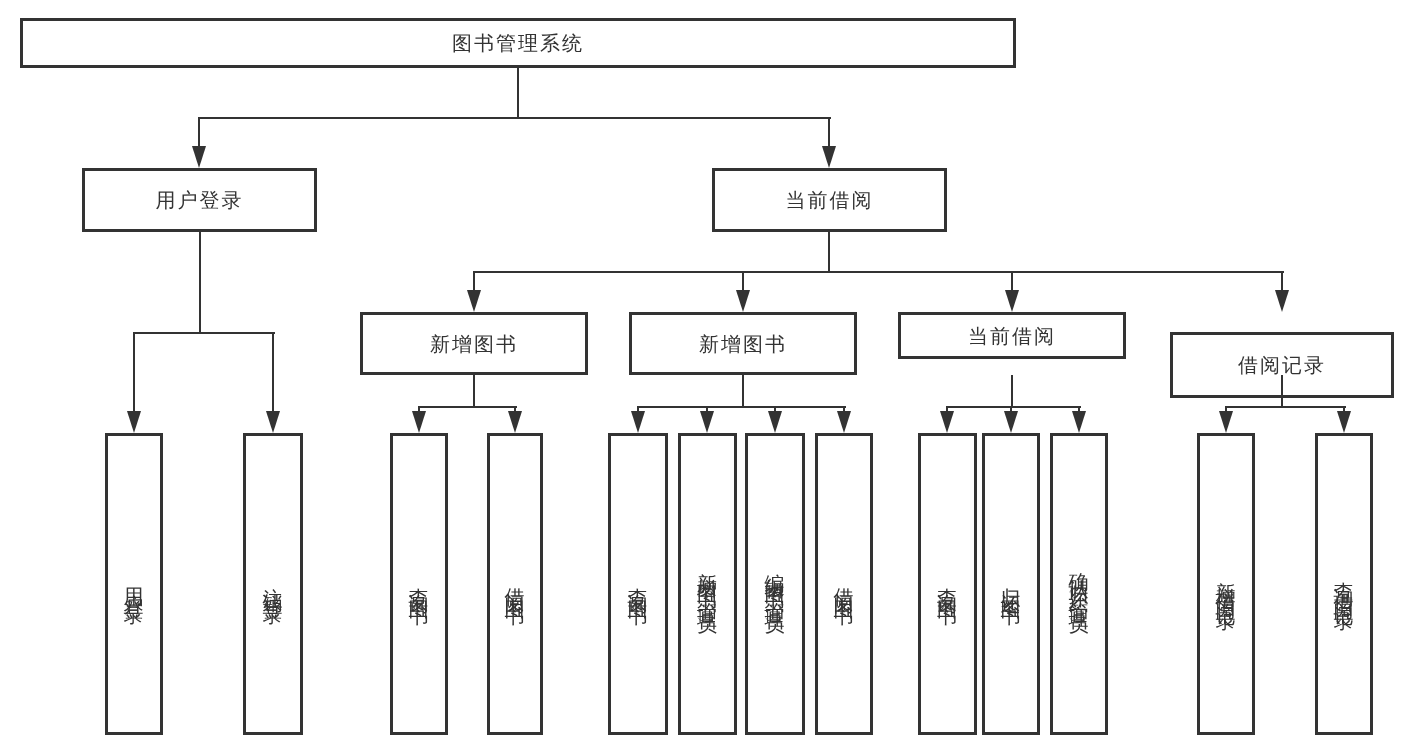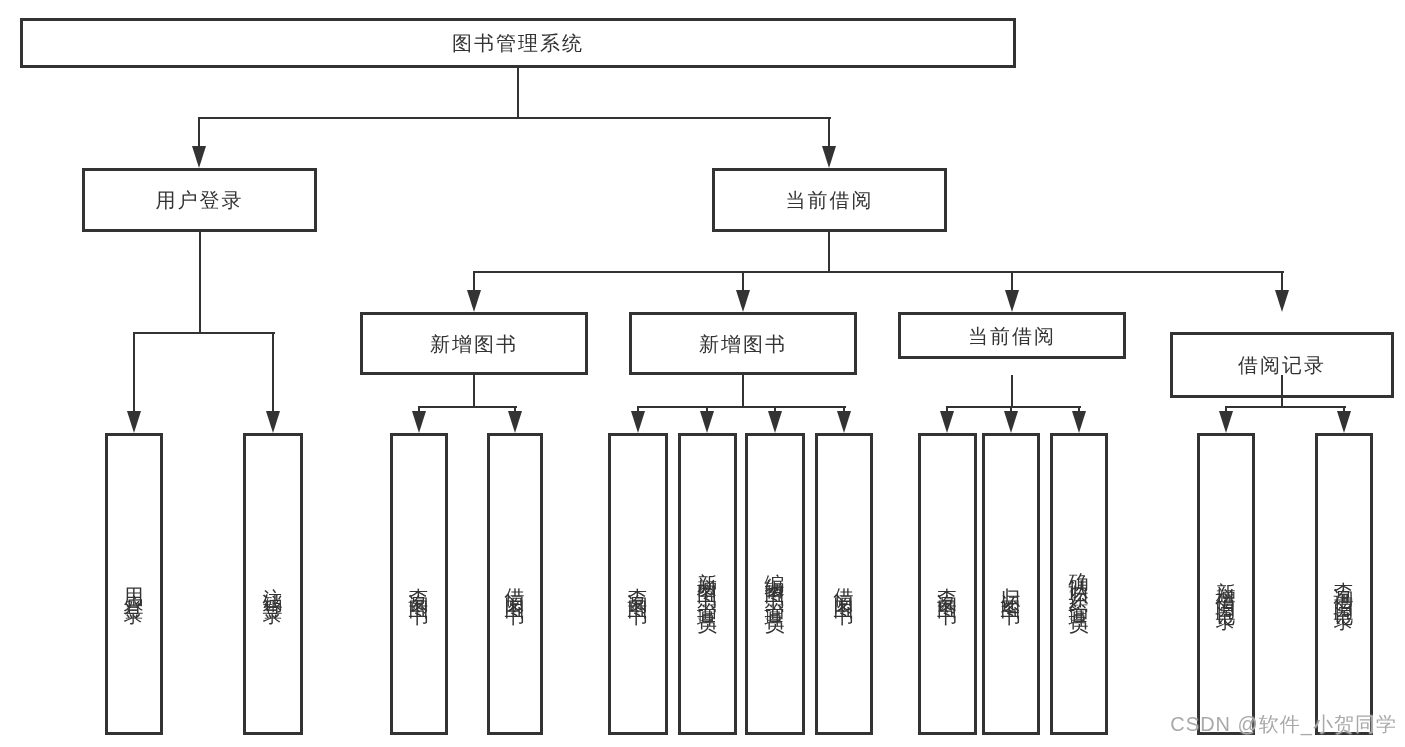--- a/index.html
+++ b/index.html
@@ -156,15 +156,14 @@
   <div class="vl" style="left:1078px;top:406px;height:7px;"></div>
   <div class="arrow" style="left:1072px;top:411px;"></div>
 
   <div class="vl" style="left:1281px;top:375px;height:33px;"></div>
   <div class="hl" style="left:1225px;top:406px;width:121px;"></div>
   <div class="vl" style="left:1225px;top:406px;height:7px;"></div>
   <div class="arrow" style="left:1219px;top:411px;"></div>
   <div class="vl" style="left:1343px;top:406px;height:7px;"></div>
   <div class="arrow" style="left:1337px;top:411px;"></div>
 
-  <div class="watermark">CSDN @软件_小贺同学</div>
 
 </div>
 
 </body></html>

